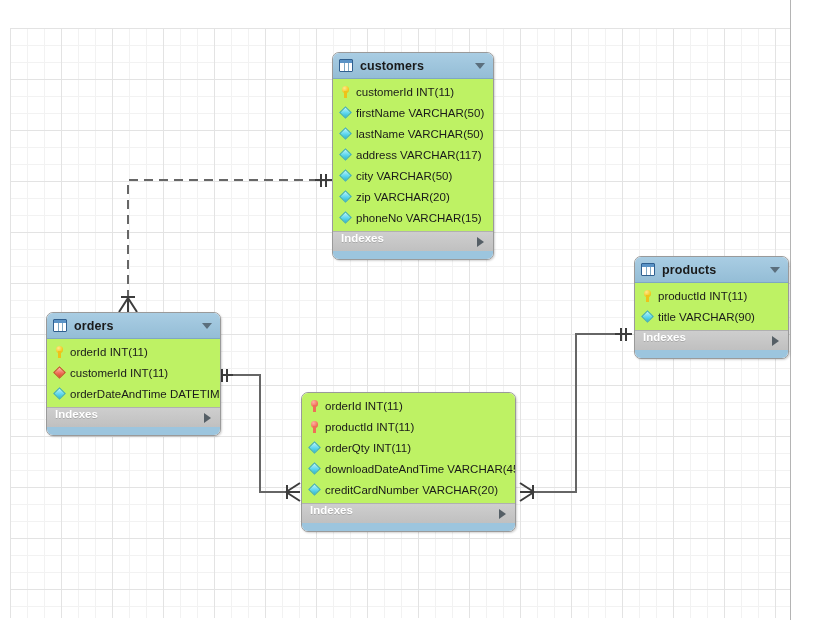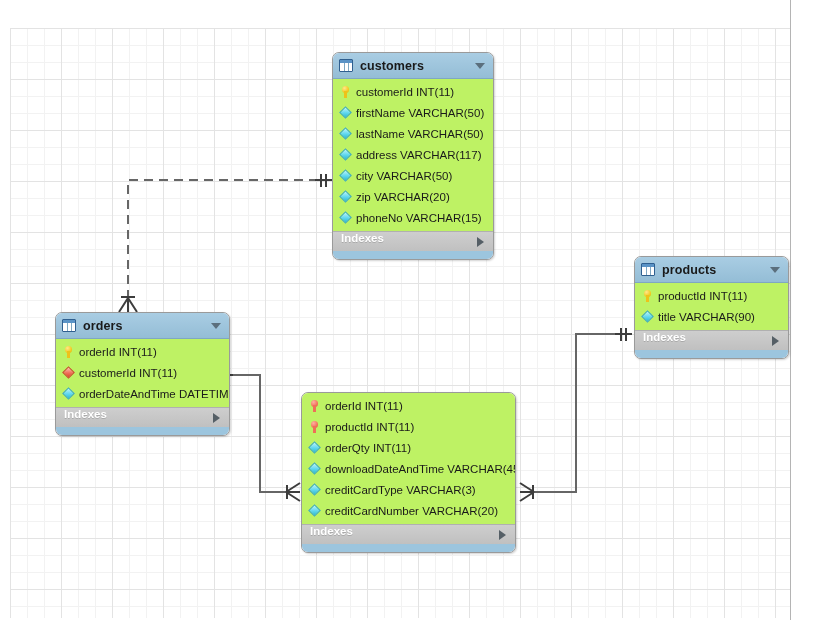--- a/index.html
+++ b/index.html
@@ -292,21 +292,21 @@
         <span class="field-text">phoneNo VARCHAR(15)</span>
       </div>
     </div>
     <div class="tbl-indexes">
       <span class="idx-label">Indexes</span>
       <span class="idx-arrow"></span>
     </div>
     <div class="tbl-bottom"></div>
   </div>
 
-  <div class="table-box" id="tbl-orders" style="left: 55px; top: 312px; width: 175px;">
+  <div class="table-box" id="tbl-orders" style="left: 46px; top: 312px; width: 175px;">
     <div class="tbl-header">
       <span class="tbl-icon"></span>
       <span class="tbl-title">orders</span>
       <span class="tbl-arrow"></span>
     </div>
     <div class="tbl-fields">
       <div class="field-row">
         <span class="field-ico">
             <span class="ico-key">
               <span class="kh"></span>
@@ -359,26 +359,20 @@
         <span class="field-ico">
             <span class="ico-dia"></span>
           </span>
         <span class="field-text">orderQty INT(11)</span>
       </div>
       <div class="field-row">
         <span class="field-ico">
             <span class="ico-dia"></span>
           </span>
         <span class="field-text">downloadDateAndTime VARCHAR(45)</span>
-      </div>
-      <div class="field-row">
-        <span class="field-ico">
-            <span class="ico-dia"></span>
-          </span>
-        <span class="field-text">creditCardType VARCHAR(3)</span>
       </div>
       <div class="field-row">
         <span class="field-ico">
             <span class="ico-dia"></span>
           </span>
         <span class="field-text">creditCardNumber VARCHAR(20)</span>
       </div>
     </div>
     <div class="tbl-indexes">
       <span class="idx-label">Indexes</span>

